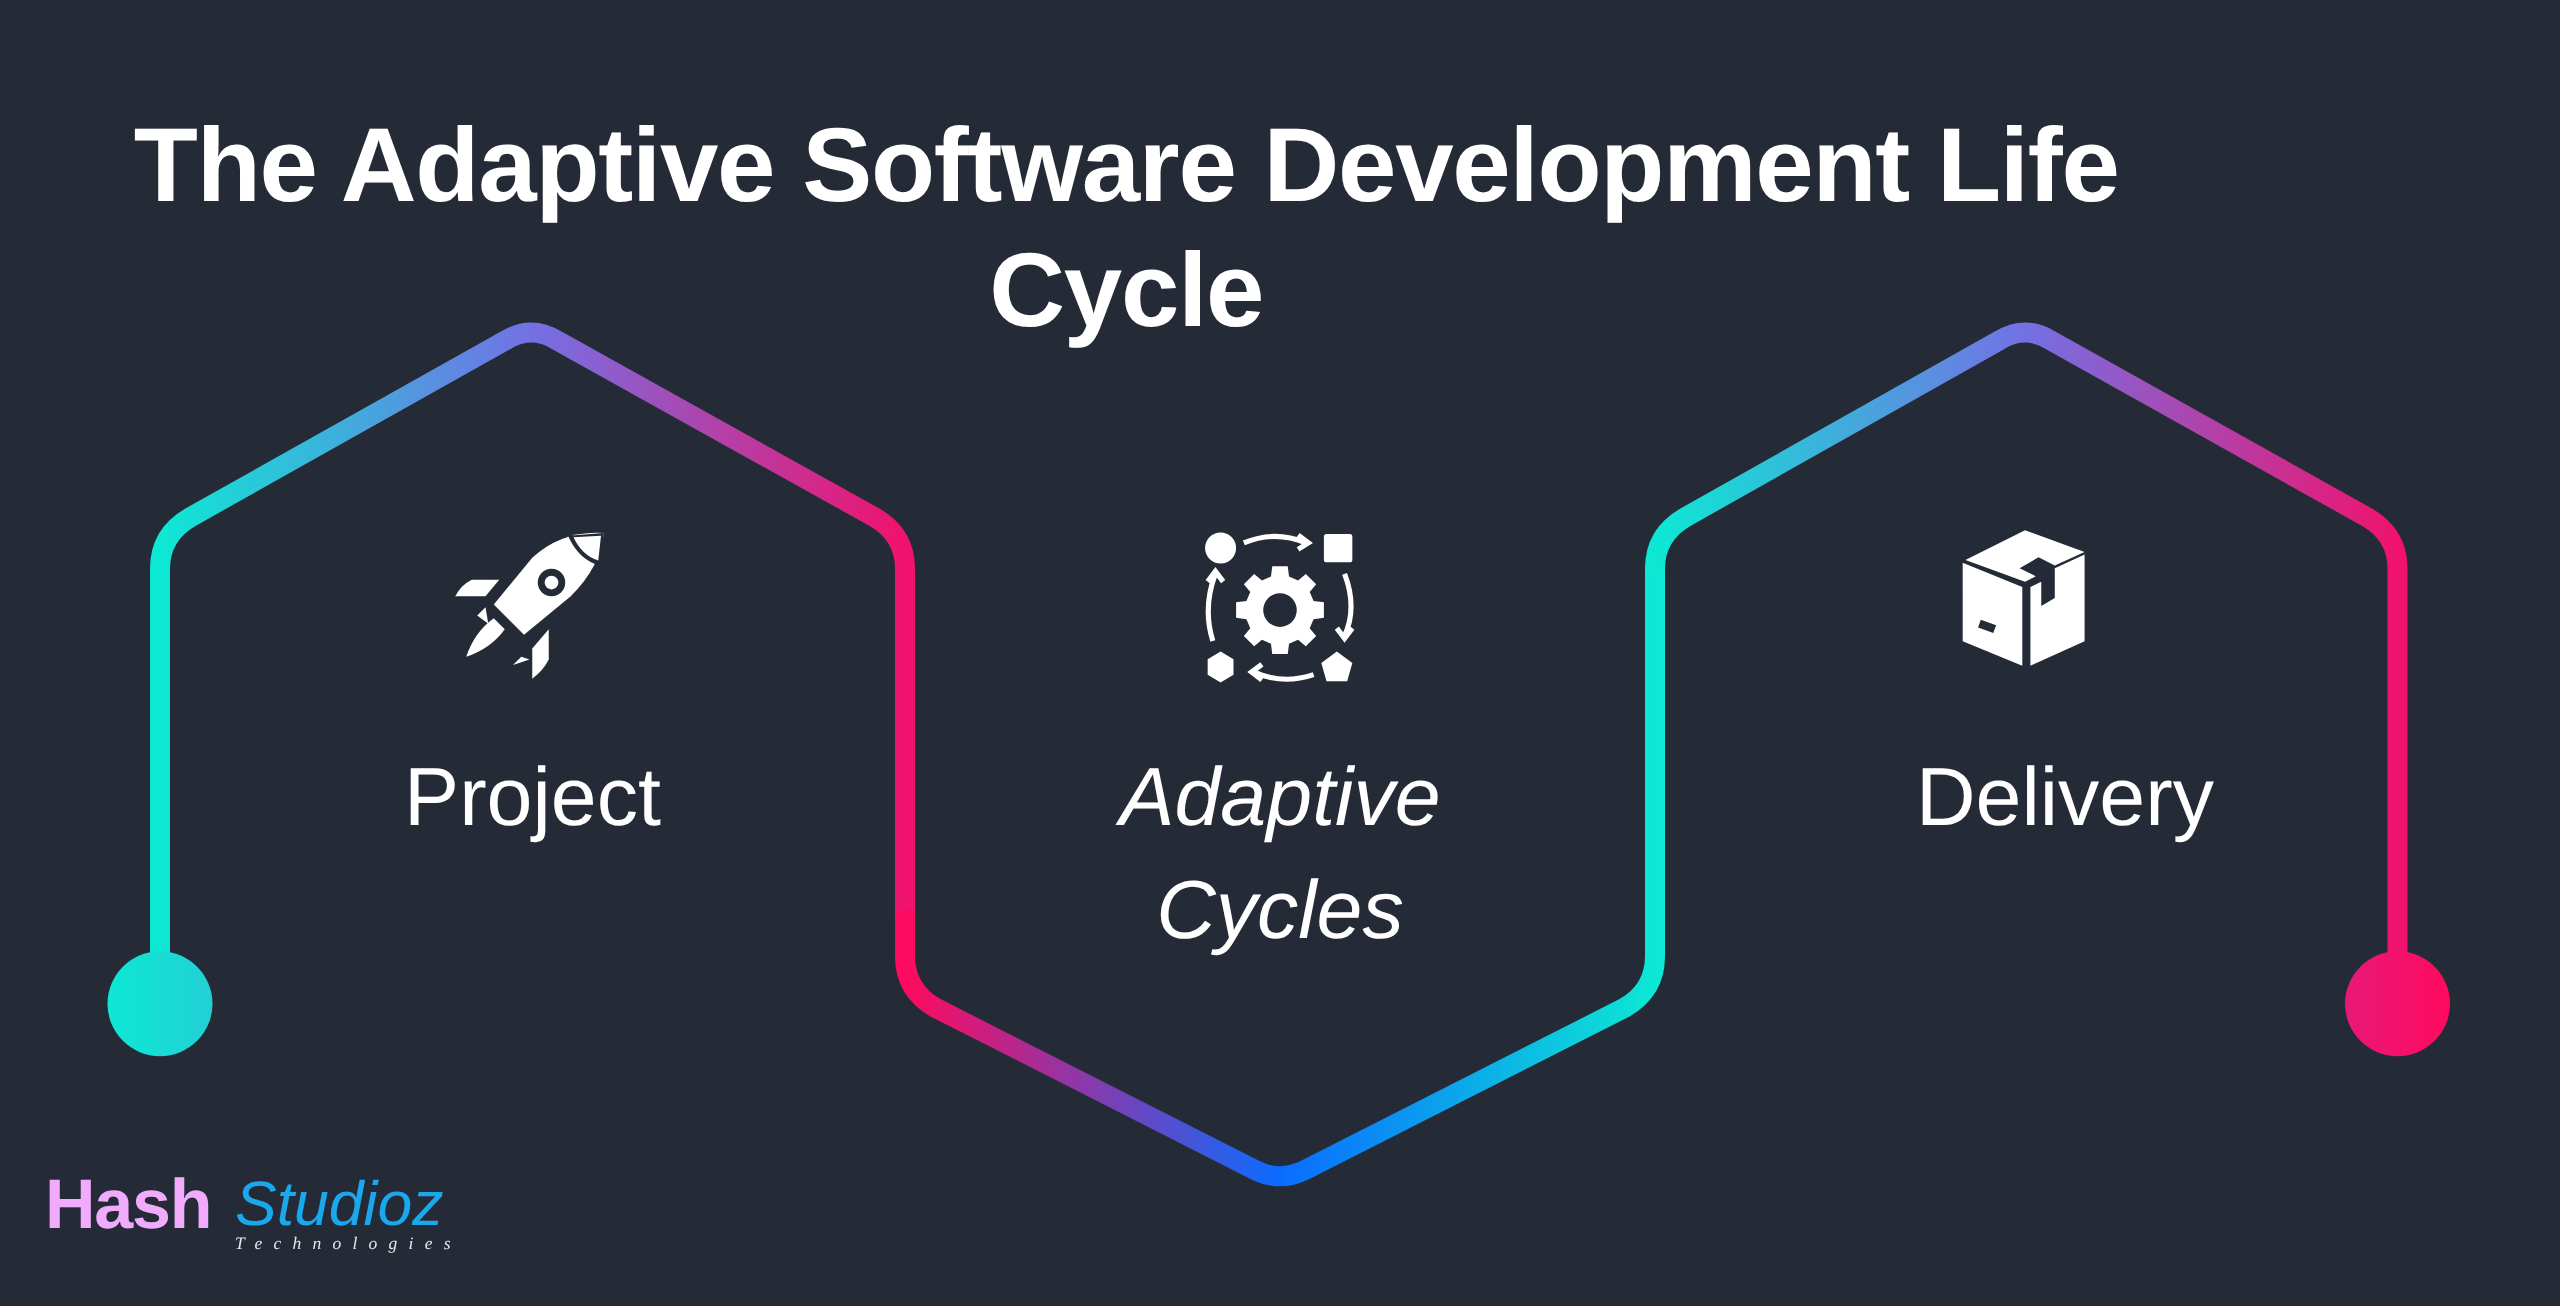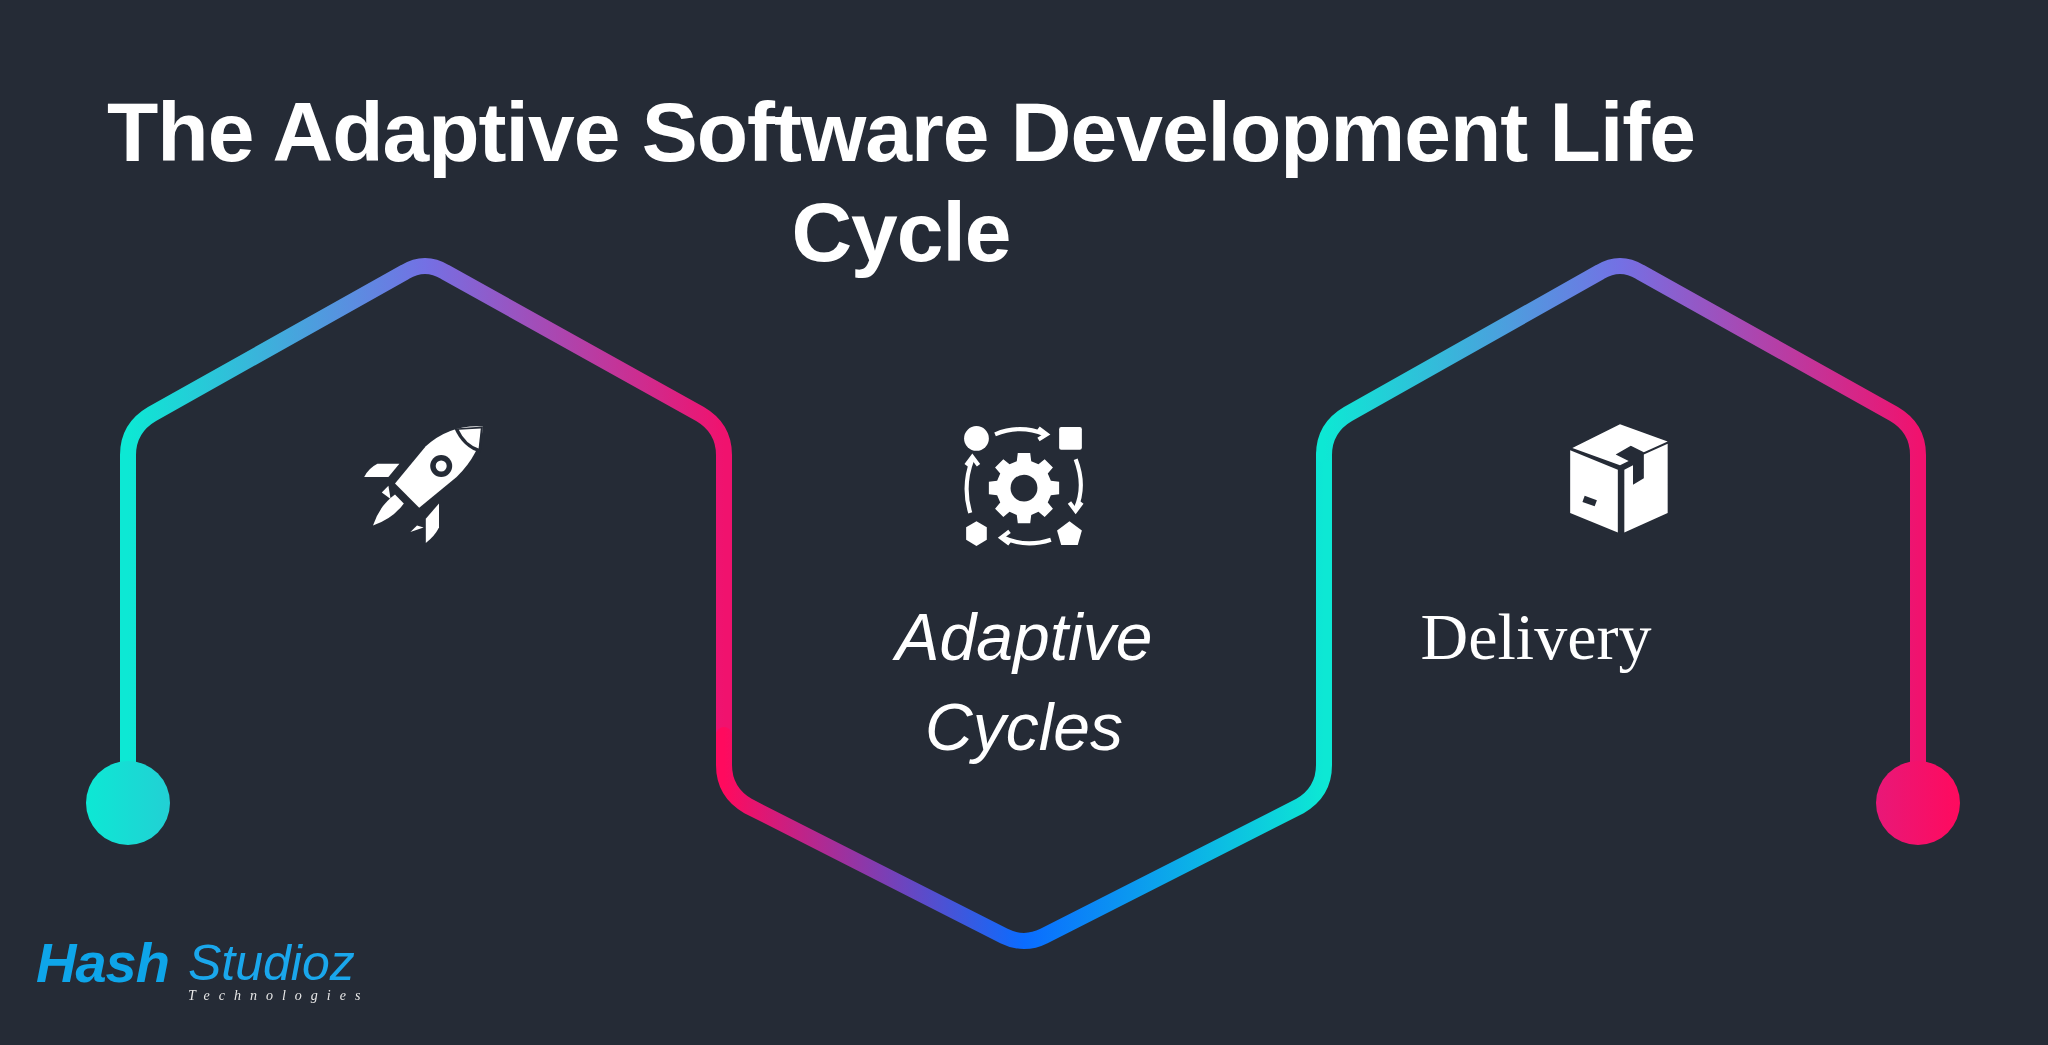--- a/index.html
+++ b/index.html
@@ -17,21 +17,21 @@
   }
   svg.path-layer { position: absolute; left: 0; top: 0; }
   .stage-label {
     position: absolute; width: 420px; text-align: center;
     font-size: 66px; line-height: 90px; font-weight: normal;
   }
   .icon { position: absolute; }
   .logo { position: absolute; left: 36px; top: 930px; width: 340px; height: 80px; }
   .logo .hash {
     position: absolute; left: 0; top: 0; font-size: 56px; font-weight: bold;
-    font-style: italic; color: #0ea5e9; letter-spacing: -1px;
+    color: #f0abfc; letter-spacing: -1px;
   }
   .logo .studioz {
     position: absolute; left: 152px; top: 4px; font-size: 50px;
     font-style: italic; color: #1aa7ec;
   }
   .logo .tech {
     position: absolute; left: 152px; top: 58px; font-size: 14px;
     font-style: italic; color: #e8e8e8; letter-spacing: 9px; font-family: Liberation Serif, serif;
   }
 </style>
@@ -85,20 +85,21 @@
     <path d="M84 6 Q92 24 108 28 L110 4 Z" fill="#252b36"></path>
     <path d="M88 7 Q94 20 106 24 L108 6 Z"></path>
     <path d="M34 38 L14 38 Q6 42 2 50 L24 50 Z"></path>
     <path d="M70 74 L70 96 Q66 104 58 110 L58 88 Z"></path>
     <path d="M30 66 Q16 76 10 94 Q28 88 38 74 Z"></path>
     <path d="M18 64 L24 58 L26 70 Z"></path>
     <path d="M44 100 L50 94 L56 96 Z"></path>
   </g>
 </svg>
 <div class="stage-label" style="left:216px; top:592px;">
+  <div>Project</div>
 </div>
 
 <svg class="icon" style="left:962px; top:424px;" width="124" height="124" viewBox="0 0 120 120">
   <g fill="#ffffff" stroke="#ffffff">
     <circle cx="14" cy="14" r="12" stroke="none"></circle>
     <rect x="94" y="3" width="22" height="22" rx="2" stroke="none"></rect>
     <polygon points="14,94 24,100 24,112 14,118 4,112 4,100" stroke="none"></polygon>
     <polygon points="104,94 116,103 112,117 96,117 92,103" stroke="none"></polygon>
     <path d="M32 10 Q56 0 80 10" fill="none" stroke-width="4"></path>
     <path d="M74 4 L82 10 L74 15" fill="none" stroke-width="4"></path>
@@ -120,21 +121,21 @@
 </div>
 
 <svg class="icon" style="left:1554px; top:422px;" width="132" height="130" viewBox="0 0 120 120">
   <g fill="#ffffff">
     <polygon points="60,2 104,18 82,28 70,22 56,30 68,36 60,40 16,24"></polygon>
     <polygon points="82,30 104,20 104,84 64,102 64,44 72,40 72,58 82,52"></polygon>
     <polygon points="14,26 58,44 58,102 14,84"></polygon>
   </g>
   <rect x="26" y="70" width="12" height="6" fill="#252b36" transform="rotate(20 32 73)"></rect>
 </svg>
-<div class="stage-label" style="left:1326px; top:592px;font-family:Liberation Serif, serif;">
+<div class="stage-label" style="left:1442px; top:592px;">
   <div>Delivery</div>
 </div>
 
 <div class="logo">
   <span class="hash">Hash</span>
   <span class="studioz">Studioz</span>
   <span class="tech">Technologies</span>
 </div>
 
 </body></html>

